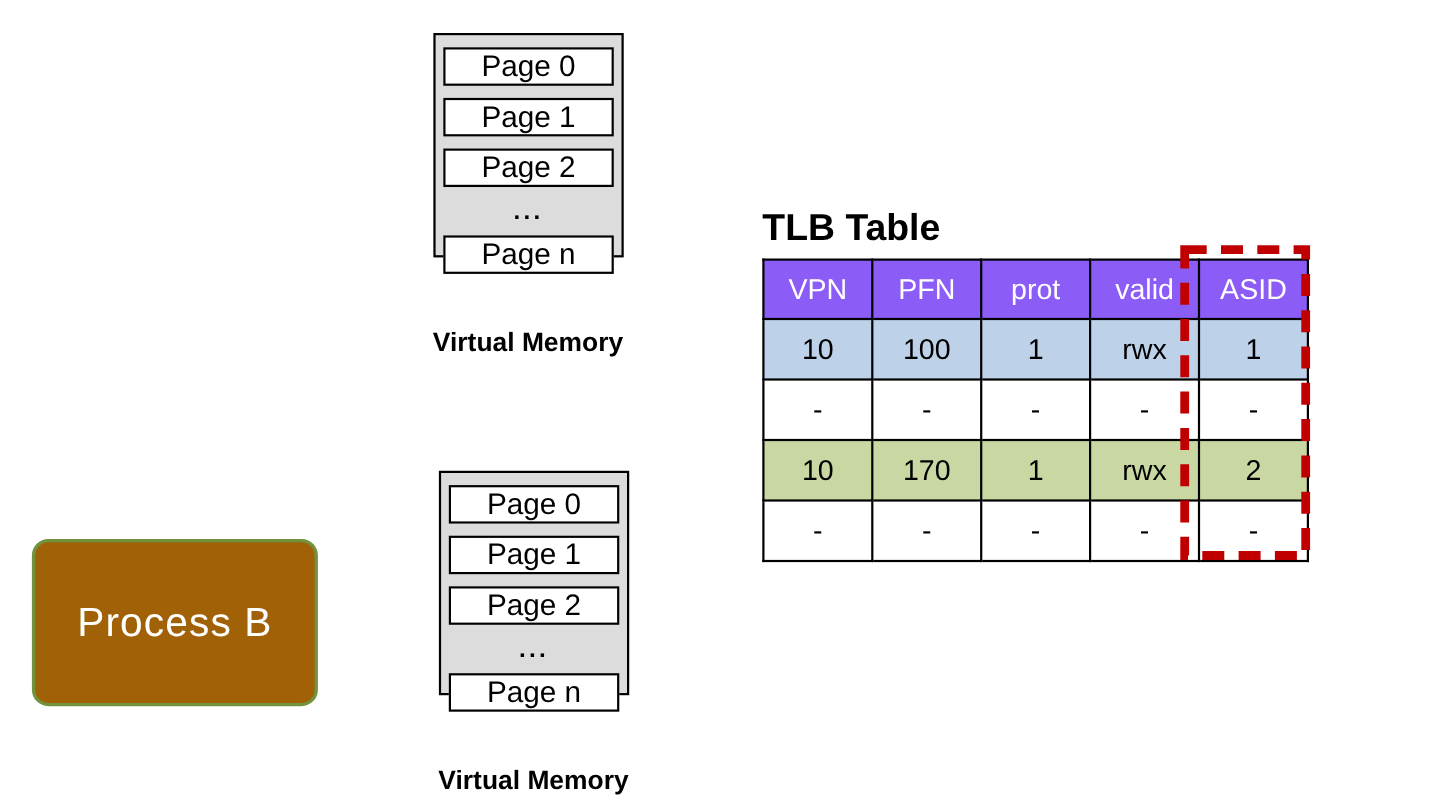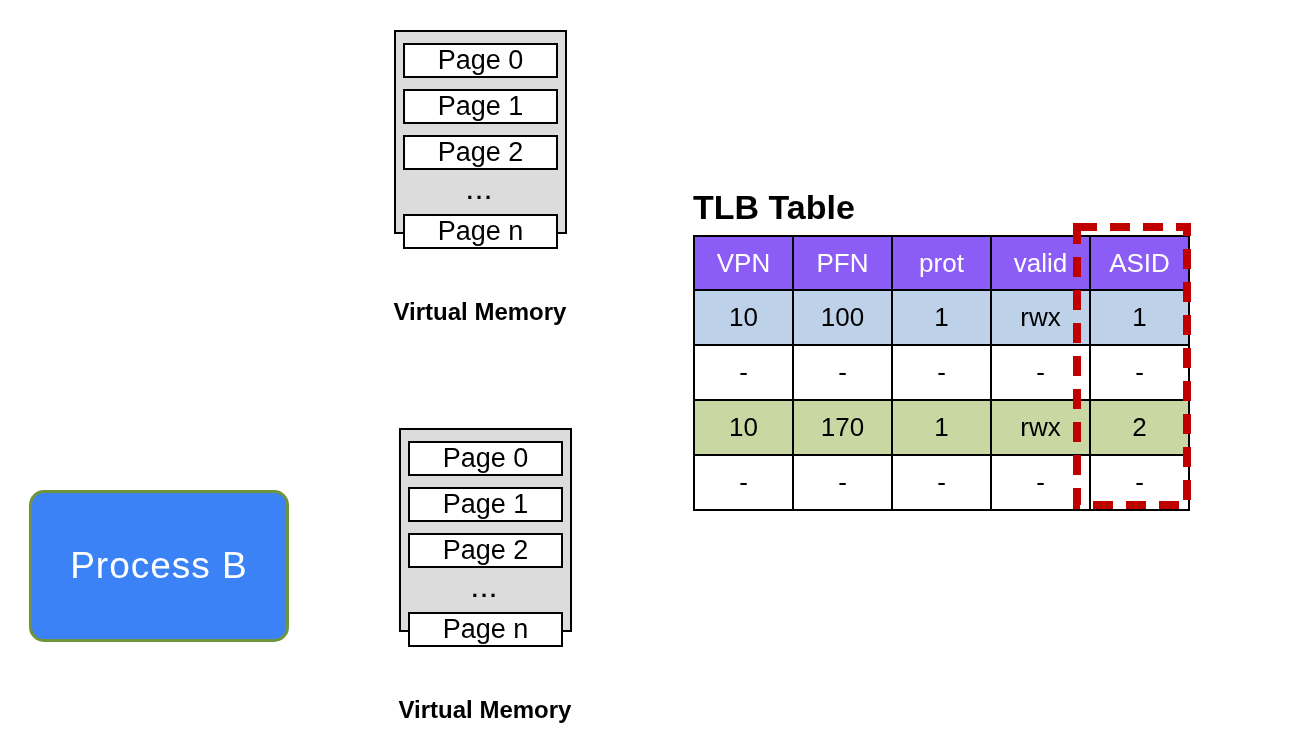--- a/index.html
+++ b/index.html
@@ -6,21 +6,21 @@
   #canvas{
     position:relative;width:1305px;height:736px;background:#ffffff;
     font-family:"Liberation Sans",sans-serif;color:#000;overflow:hidden;
   }
   
   .process-box{
     position:absolute;border-radius:15px;display:flex;align-items:center;justify-content:center;
     color:#ffffff;font-size:37px;font-weight:400;letter-spacing:1px;
   }
   #process-a{left:31px;top:140px;width:251px;height:147px;background:#4E7EBD;border:3px solid #3A618E;}
-  #process-b{left:29px;top:490px;width:254px;height:146px;background:#3b82f6;border:3px solid #71933B;}
+  #process-b{left:29px;top:490px;width:254px;height:146px;background:#a16207;border:3px solid #71933B;}
   
   .vm-stack{
     position:absolute;width:173px;height:204px;box-sizing:border-box;
     background:#DCDCDC;border:2px solid #000;
     display:flex;flex-direction:column;align-items:center;
     padding:11px 0;gap:11px;
   }
   #vm-stack-a{left:394px;top:30px;}
   #vm-stack-b{left:399px;top:428px;}
   .page-box{

